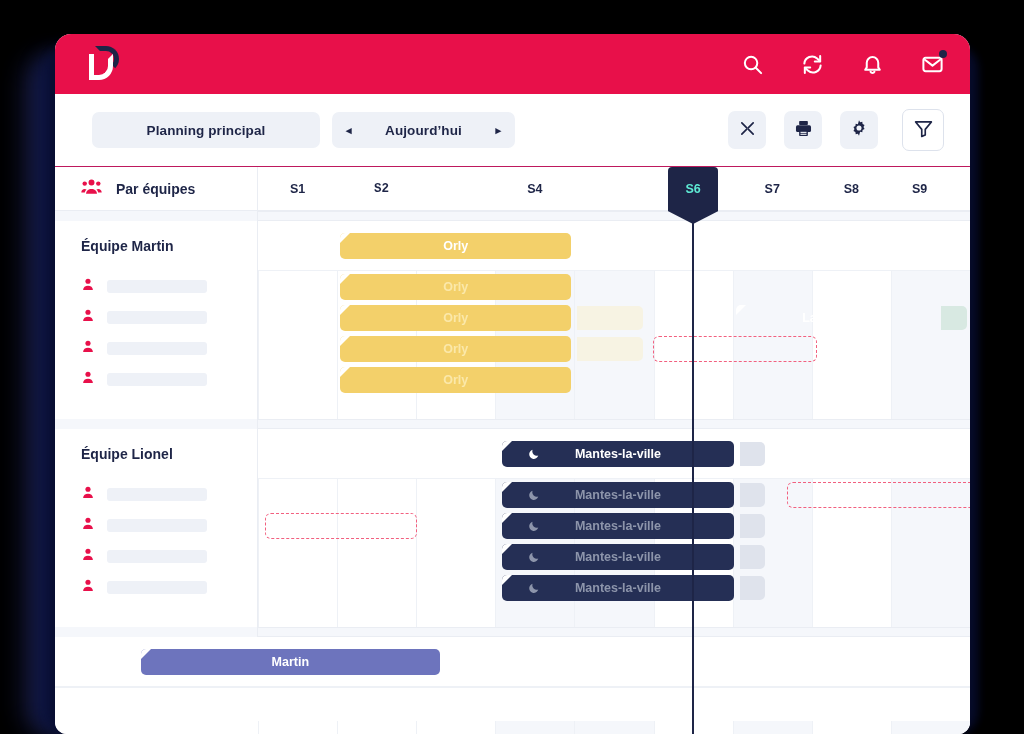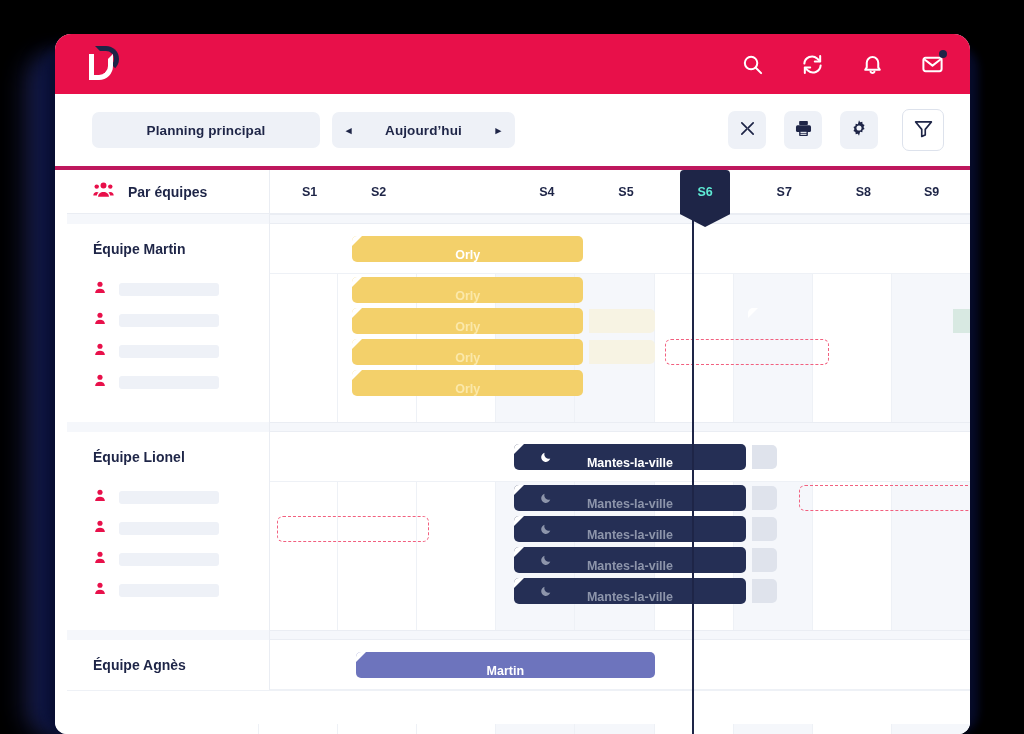--- a/index.html
+++ b/index.html
@@ -147,22 +147,21 @@
     border: 1.5px solid #dde2ec;
     width: 42px; height: 42px;
     margin-left: 12px;
   }
 
   
   .grid-wrap {
     position: relative;
     height: 568px;
     background: #ffffff;
-    border-top: 4px solid #be185d;
-    padding-left: 12px;
+    border-top: 1px solid #be185d;
   }
 
   
   .bands { position: absolute; inset: 0; }
   .band {
     position: absolute;
     top: 0; bottom: 0;
     background: #f5f7fb;
   }
   .colline {
@@ -299,21 +298,21 @@
     border-radius: 5px;
     display: flex;
     align-items: center;
     justify-content: center;
     font-size: 12.5px;
     font-weight: bold;
     color: #ffffff;
     overflow: hidden;
     z-index: 4;
   }
-  .bar.tall { height: 26px; align-items: flex-end; }
+  .bar.tall { height: 26px; }
   .bar .corner {
     position: absolute;
     left: 0; top: 0;
     width: 0; height: 0;
     border-top: 10px solid #ffffff;
     border-right: 10px solid transparent;
   }
   .bar .moon {
     position: absolute;
     left: 26px;
@@ -479,23 +478,22 @@
             <circle cx="4" cy="6.6" r="2.6"></circle>
             <path d="M0 17.2c0-2.7 1.8-4.2 4-4.2 .8 0 1.6.2 2.2.6-1.2 1-1.9 2.3-2 3.6z"></path>
             <circle cx="20" cy="6.6" r="2.6"></circle>
             <path d="M24 17.2c0-2.7-1.8-4.2-4-4.2-.8 0-1.6.2-2.2.6 1.2 1 1.9 2.3 2 3.6z"></path>
           </svg>
         </span>
         <span class="lbl">Par équipes</span>
       </div>
       <div class="weeks" id="weeks">
           <div class="wk" style="left: 0px; width: 79.1111px;">S1</div>
-          <div class="wk" style="left: 69px; width: 79.1111px;">S2</div>
+          <div class="wk" style="left: 84px; width: 79.1111px; font-family: Liberation Mono, monospace;">S2</div>
           <div class="wk" style="left: 237.333px; width: 79.1111px;">S4</div>
-          <div class="wk" style="left: 316.444px; width: 79.1111px;">S5</div>
           <div class="wk current" style="left: 409.796px; width: 50.6311px;">S6</div>
           <div class="wk" style="left: 474.667px; width: 79.1111px;">S7</div>
           <div class="wk" style="left: 553.778px; width: 79.1111px;">S8</div>
           <div class="wk" style="left: 622px; width: 79.1111px;">S9</div>
         </div>
     </div>
 
     <div class="today-line" id="todayLine" style="left: 636.861px;"></div>
 
     <div class="rows" id="rows">
@@ -705,23 +703,20 @@
         </div>
         <div class="row gap-row">
           <div class="row-left"></div>
           <div class="row-track"></div>
         </div>
         <div class="row sep-row">
           <div class="row-left"></div>
           <div class="row-track"></div>
         </div>
         <div class="row team-row">
-          <div class="row-left">
-            <span class="team-name">Équipe Agnès</span>
-          </div>
           <div class="row-track">
             <div class="bar tall bar-nation" style="left: 86.0667px; width: 298.578px;">
               <span class="corner"></span>
               <span>Martin</span>
             </div>
           </div>
         </div>
         <div class="bottom-row"></div>
       </div>
 

